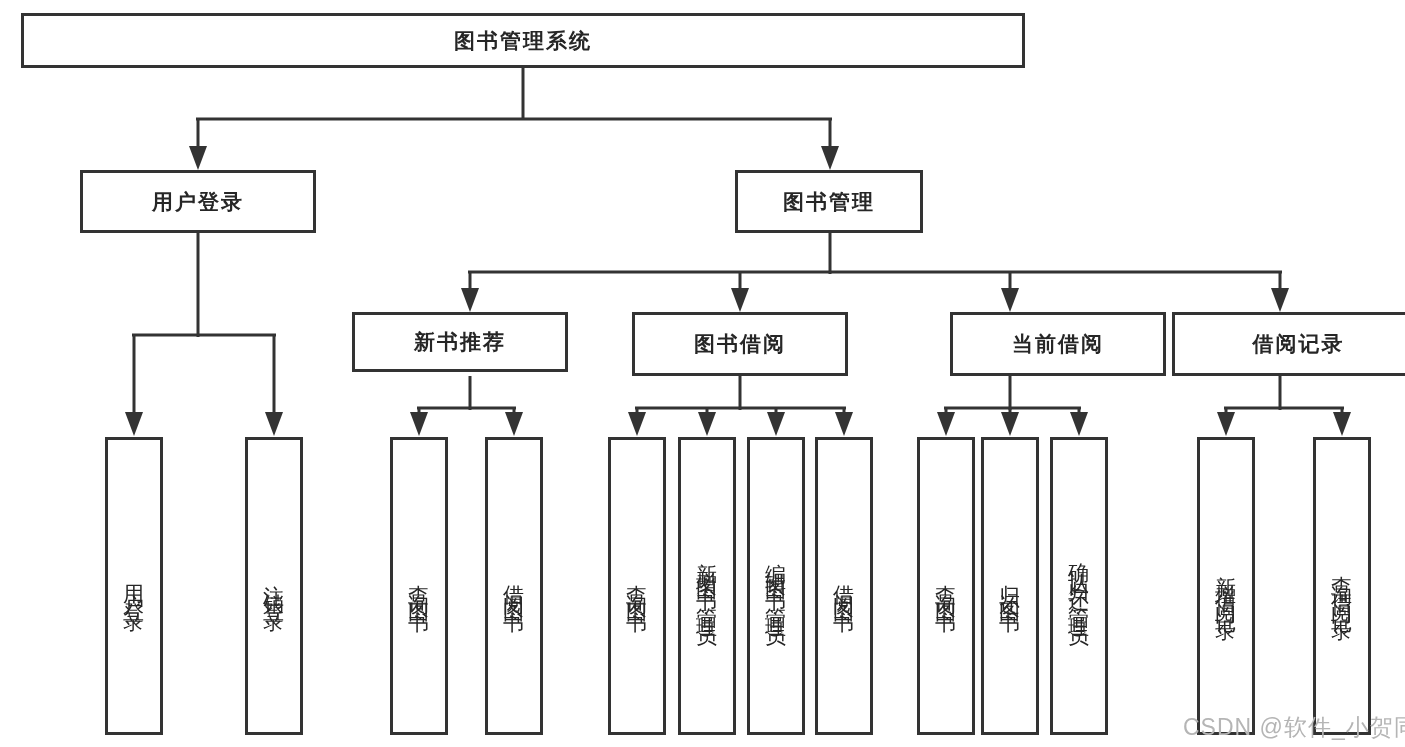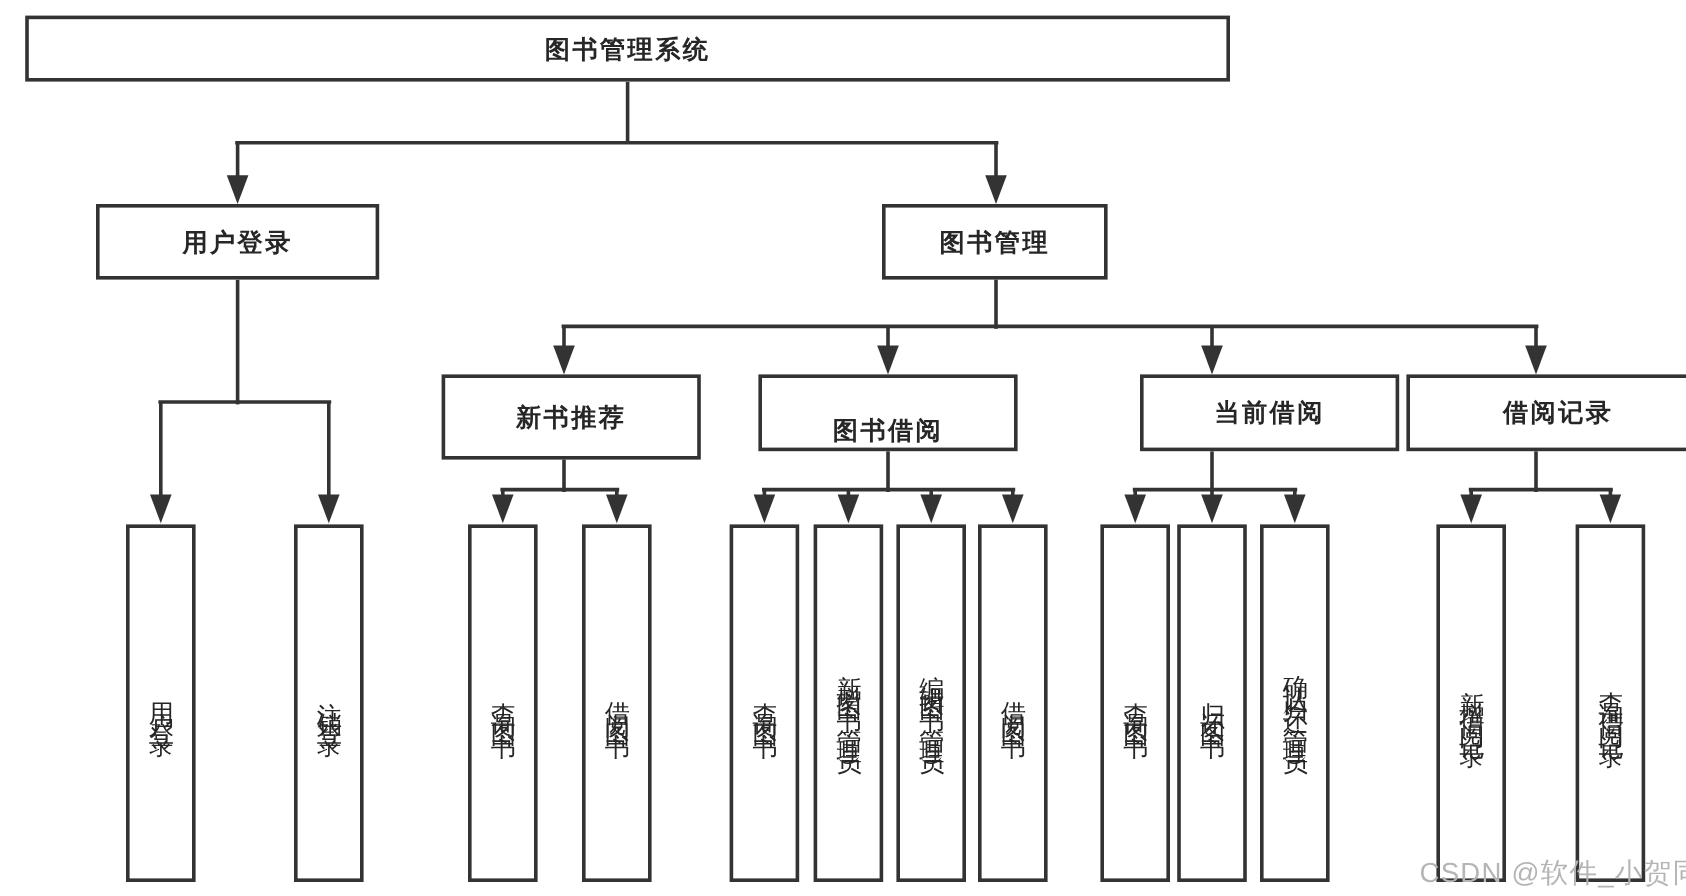--- a/index.html
+++ b/index.html
@@ -121,24 +121,24 @@
     <span class="hlabel">图书管理系统</span>
   </div>
 
   <div class="box" style="left:80px; top:170px; width:236px; height:63px;">
     <span class="hlabel">用户登录</span>
   </div>
   <div class="box" style="left:711px; top:170px; width:188px; height:63px;margin-left:24px;">
     <span class="hlabel">图书管理</span>
   </div>
 
-  <div class="box" style="left:368px; top:312px; width:216px; height:71px;">
+  <div class="box" style="left:352px; top:312px; width:216px; height:60px;">
     <span class="hlabel">新书推荐</span>
   </div>
-  <div class="box" style="left:632px; top:312px; width:216px; height:64px;align-items:flex-end;">
+  <div class="box" style="left:632px; top:312px; width:216px; height:64px;">
     <span class="hlabel">图书借阅</span>
   </div>
   <div class="box" style="left:902px; top:312px; width:216px; height:64px;margin-left:48px;">
     <span class="hlabel">当前借阅</span>
   </div>
   <div class="box" style="left:1172px; top:312px; width:253px; height:64px;">
     <span class="hlabel">借阅记录</span>
   </div>
 
   <div class="box vbox" style="left:105px; top:437px; width:58px; height:298px;">

